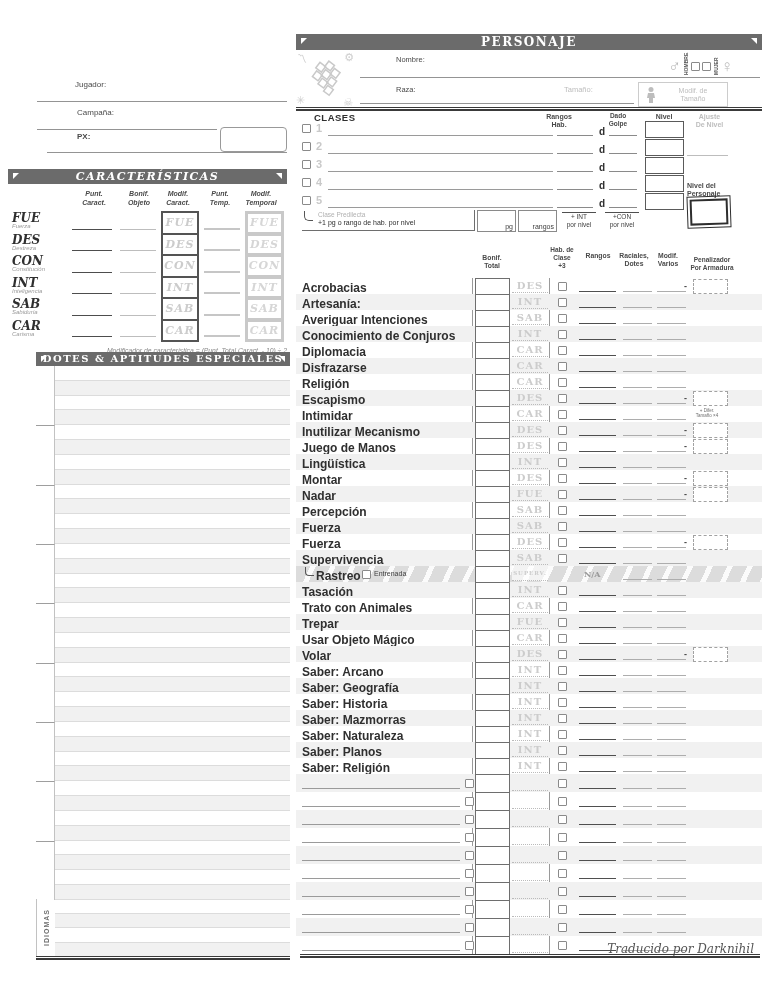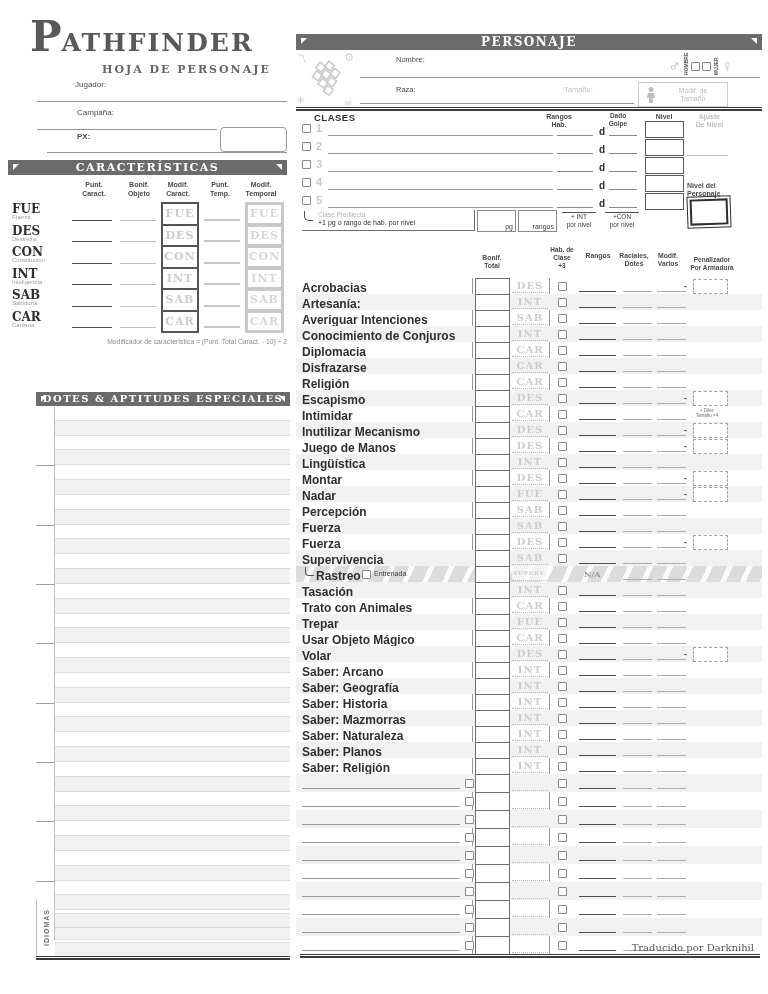--- a/index.html
+++ b/index.html
@@ -70,43 +70,37 @@
   .vguide{position:absolute;width:0;border-left:1px solid #9a9a9a;}
   .skills-hdr{position:absolute;font-size:6.8px;font-weight:bold;color:#4a4a4a;line-height:8px;text-align:center;}
   
   .vtext{writing-mode:vertical-rl;transform:rotate(180deg);font-size:5px;font-weight:bold;color:#555;letter-spacing:0;}
   .gender-sym{font-size:17px;color:#b9b9b9;line-height:17px;}
   .sizebox{position:absolute;left:342px;top:48px;width:88px;height:23px;border:1px solid #ccc;display:flex;align-items:center;}
   .logo{font-family:"DejaVu Serif",serif;font-weight:bold;color:#585858;}
   .favcell{position:absolute;border:1px solid #8a8a8a;background:transparent;}
   .favlabel{position:absolute;right:2px;bottom:1px;font-size:7px;color:#3d3d3d;}
   .noteblock{position:absolute;width:34px;text-align:center;border-top:1.6px solid #4f4f4f;font-size:6.5px;color:#3d3d3d;line-height:7.5px;white-space:pre-line;}
-  .credit{font-family:"DejaVu Serif",serif;font-size:10px;color:#555;}
+  .credit{font-family:"DejaVu Serif",serif;font-style:italic;font-size:12px;color:#555;}
 </style>
 </head>
 <body>
 
 <div id="page">
 
-  <div class="abs" style="left:30px;top:22px;width:256px;">
-    <div style="line-height:30px;">
-      <span class="logo" style="font-size:42px;">P</span><span class="logo" style="font-size:25px;letter-spacing:2px;">ATHFINDER</span>
-    </div>
-    <div class="logo" style="font-size:11px;letter-spacing:2px;color:#666;margin:2px 0 0 72px;">HOJA DE PERSONAJE</div>
-  </div>
 
   <div class="abs lbl" style="left:39px;top:80px;">Jugador:</div>
   <div class="abs wline" style="left:37px;top:101px;width:250px;"></div>
   <div class="abs lbl" style="left:41px;top:108px;">Campaña:</div>
   <div class="abs wline" style="left:37px;top:129px;width:180px;"></div>
   <div class="abs" style="left:220px;top:127px;width:65px;height:23px;border:1.5px solid #999;border-radius:4px;background:#fff;"></div>
   <div class="abs lbl" style="left:41px;top:132px;font-weight:bold;">PX:</div>
   <div class="abs wline" style="left:47px;top:152px;width:240px;"></div>
 
-  <div class="abs" style="left:8px;top:160px;width:279px;">
+  <div class="abs" style="left:8px;top:169px;width:279px;font-style:italic;">
     <div class="banner" style="height:15px;font-size:11px;line-height:15px;">
       <span class="rib rib-l"></span>
       <span>CARACTERÍSTICAS</span>
       <span class="rib rib-r"></span>
     </div>
     <div style="position:relative;height:28px;">
       <div class="acolhdr pre" style="left:64px;top:5px;">Punt.
 Caract.</div>
       <div class="acolhdr pre" style="left:109px;top:5px;">Bonif.
 Objeto</div>
@@ -169,21 +163,21 @@
           <span class="l1"></span>
           <span class="l2"></span>
           <span class="mbox ghost">CAR</span>
           <span class="l3"></span>
           <span class="tbox ghost">CAR</span>
         </div>
       </div>
     <div style="text-align:right;font-size:6.8px;color:#8a8a8a;margin-top:6px;">Modificador de característica = (Punt. Total Caract. - 10) ÷ 2</div>
   </div>
 
-  <div class="abs" style="left:36px;top:352px;width:254px;margin-top:40px;">
+  <div class="abs" style="left:36px;top:352px;width:254px;">
     <div class="banner" style="height:14px;font-size:10px;line-height:14px;">
       <span class="rib rib-l"></span>
       <span>DOTES &amp; APTITUDES ESPECIALES</span>
       <span class="rib rib-r"></span>
     </div>
     <div>
         <div class="frow">
           <span class="fmargin"></span>
           <span class="fcontent"></span>
         </div>

